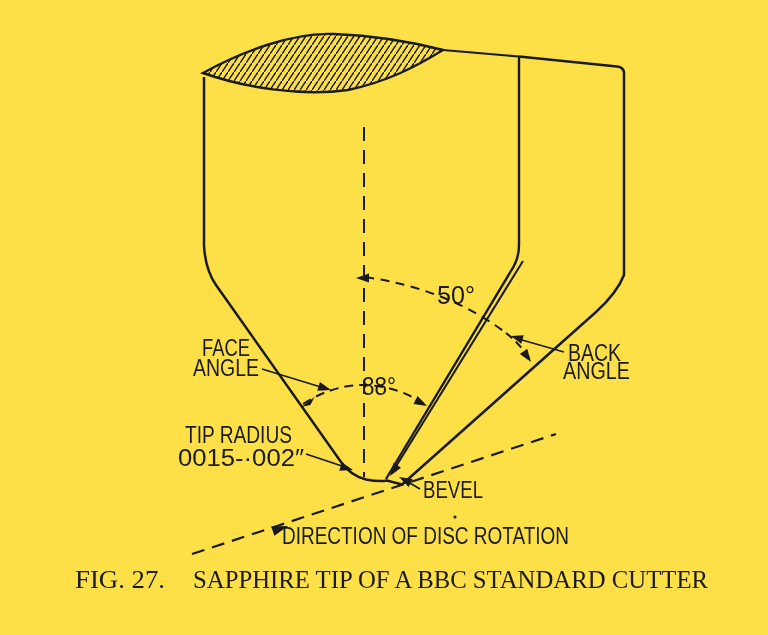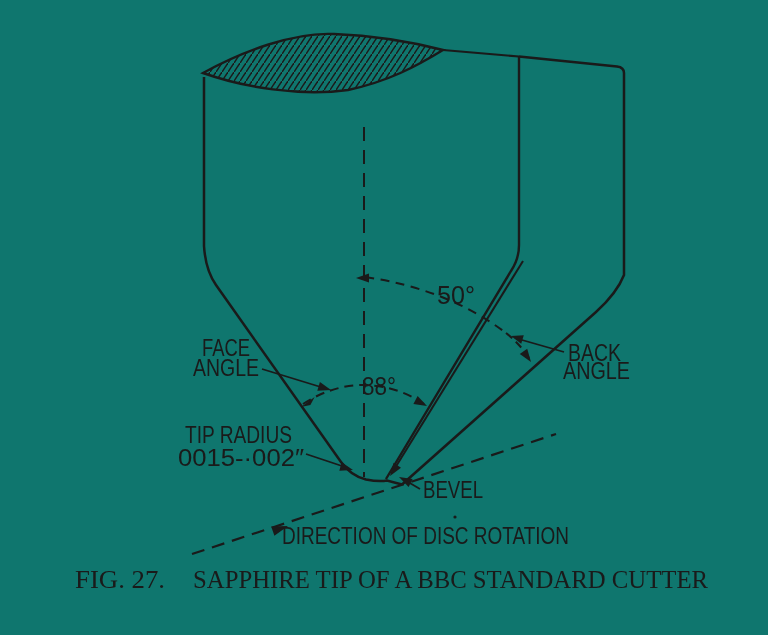--- a/index.html
+++ b/index.html
@@ -1,16 +1,16 @@
 <!DOCTYPE html>
 <html><head>
 <meta charset="utf-8">
 <style>
   html,body{margin:0;padding:0;background:#ffffff;}
-  .page{position:relative;width:768px;height:635px;background:#0f766e;overflow:hidden;}
+  .page{position:relative;width:768px;height:635px;background:#fde047;overflow:hidden;}
   svg{display:block;}
   .lbl{font-family:"Liberation Sans","DejaVu Sans",sans-serif;fill:#1a1a1a;}
   .cap{font-family:"Liberation Serif","DejaVu Serif",serif;fill:#1a1a1a;}
   .ink{stroke:#1a1a1a;fill:none;}
   .arrow{fill:#1a1a1a;stroke:none;}
 </style>
 </head>
 <body>
 
 <div class="page">

